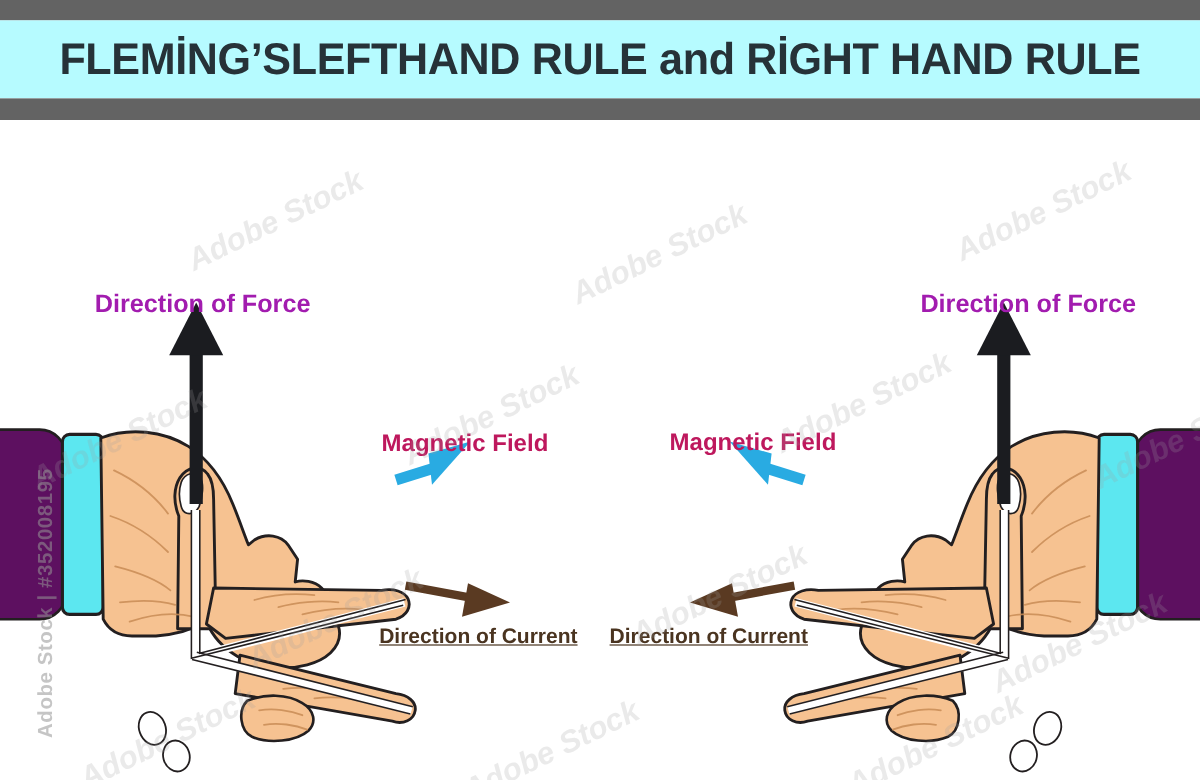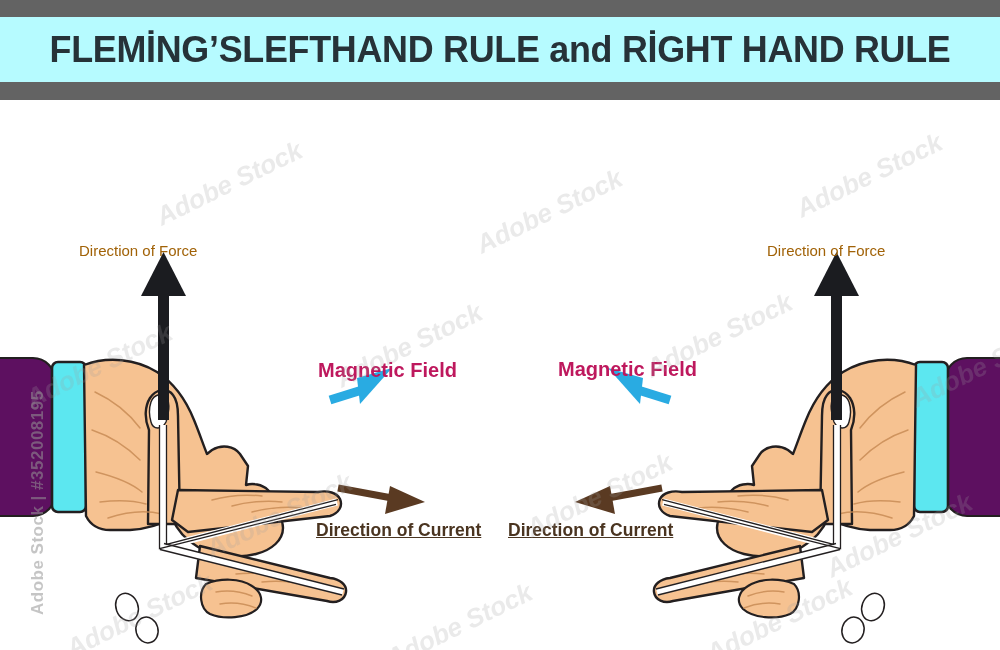--- a/index.html
+++ b/index.html
@@ -64,23 +64,23 @@
   }
   .art { position: absolute; left: 0; top: 0; }
 
   
   .lbl {
     position: absolute;
     white-space: nowrap;
     font-family: "Liberation Sans", sans-serif;
   }
   .lbl-force {
-    font-size: 15px;
-    font-weight: normal;
-    color: #a16207;
+    font-size: 21px;
+    font-weight: bold;
+    color: #a21caf;
   }
   .lbl-mag {
     font-size: 20px;
     font-weight: bold;
     color: #be185d;
   }
   .lbl-cur {
     font-size: 17.5px;
     font-weight: bold;
     color: #4a3420;

